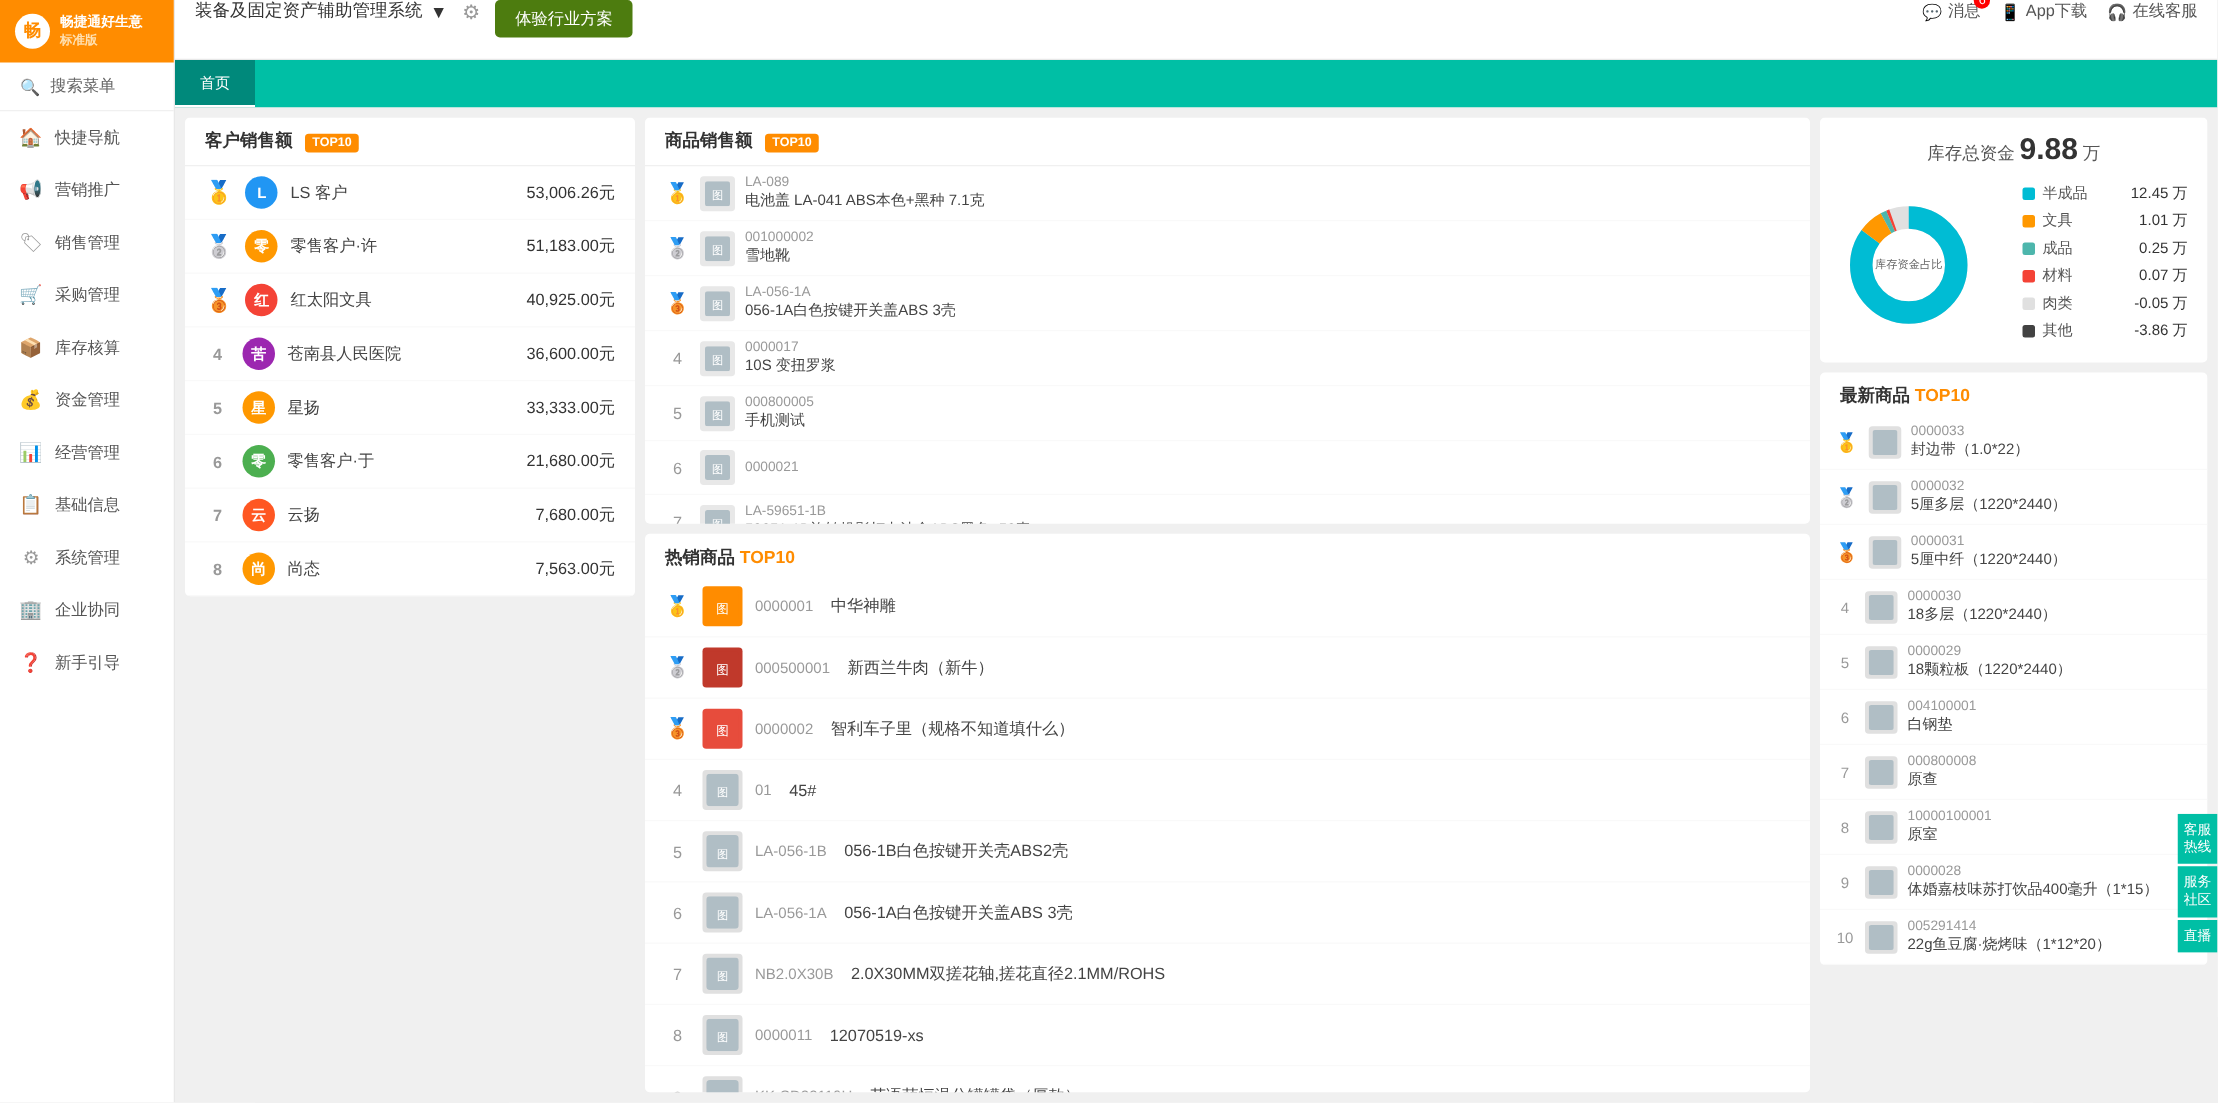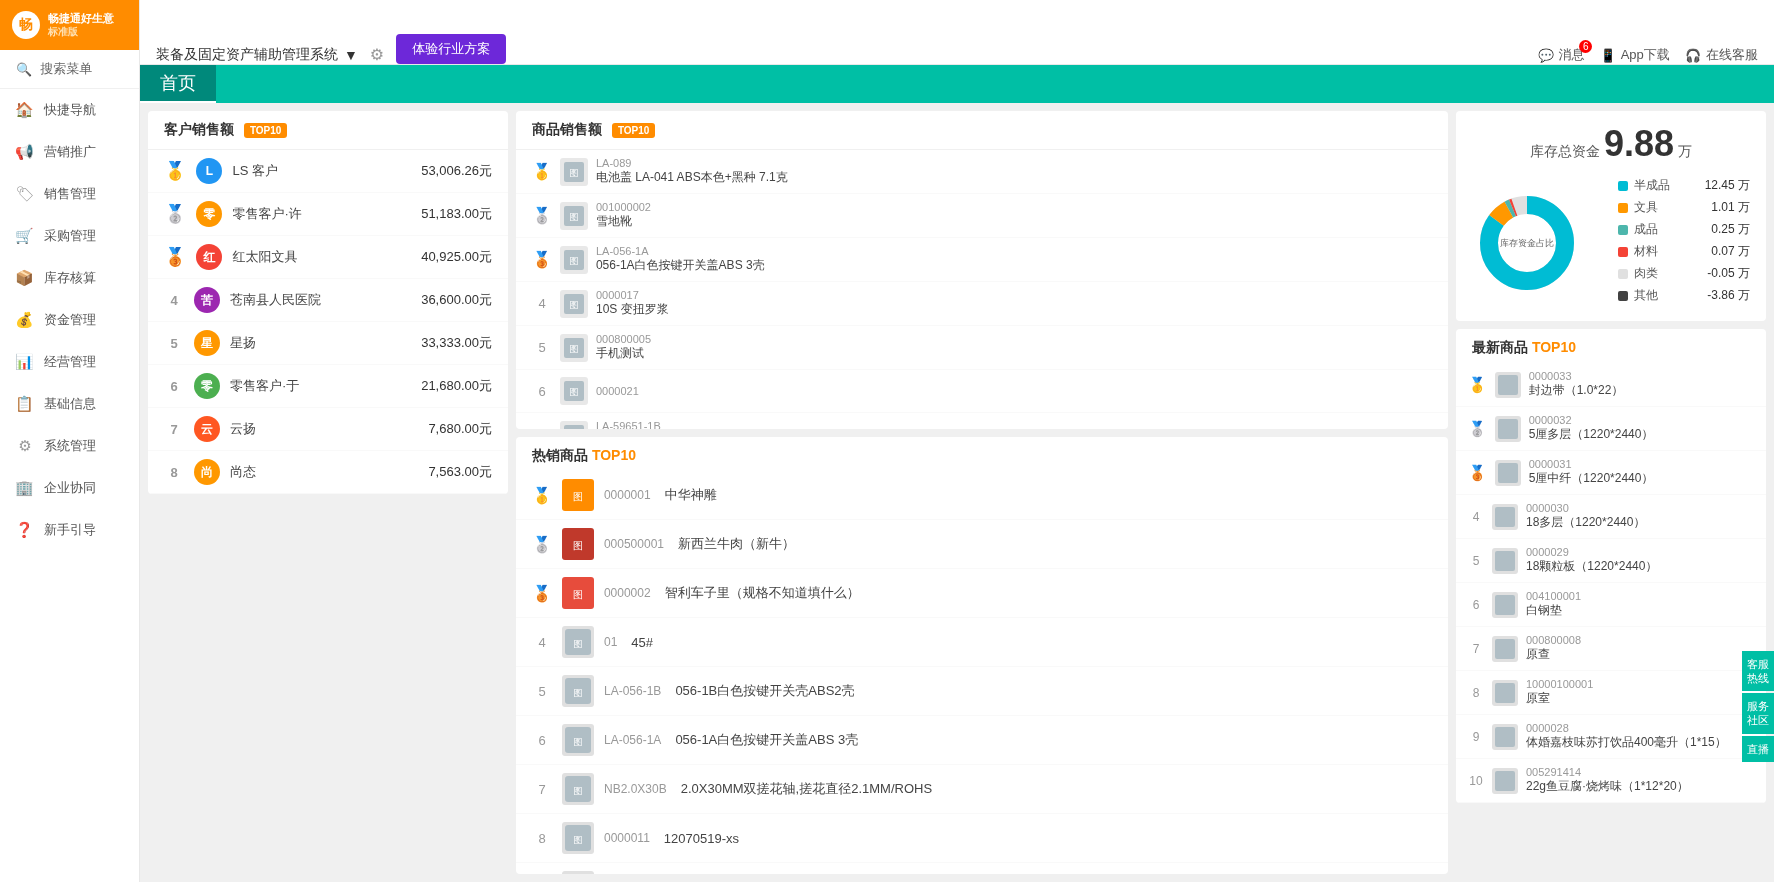--- a/index.html
+++ b/index.html
@@ -73,37 +73,37 @@
 
     
     .main-area {
       flex: 1;
       display: flex;
       flex-direction: column;
       overflow: hidden;
     }
     .top-bar {
       background: #fff;
-      height: 65px;
-      display: flex;
-      align-items: flex-end;
+      height: 48px;
+      display: flex;
+      align-items: flex-start;
       padding: 0 16px;
       gap: 12px;
       border-bottom: 1px solid #e8e8e8;
     }
     .system-selector {
       display: flex;
       align-items: center;
       gap: 6px;
       font-size: 14px;
       color: #333;
       cursor: pointer;
     }
     .try-btn {
-      background: #6d28d9;
+      background: #4d7c0f;
       color: #fff;
       border: none;
       padding: 6px 16px;
       border-radius: 4px;
       cursor: pointer;
       font-size: 13px;
     }
     .top-right {
       margin-left: auto;
       display: flex;
@@ -137,21 +137,21 @@
       display: flex;
       align-items: center;
       padding: 0 0;
     }
     .tab-item {
       padding: 4px 20px;
       height: 100%;
       display: flex;
       align-items: center;
       color: #fff;
-      font-size: 18px;
+      font-size: 12px;
       cursor: pointer;
       background: #009688;
     }
     .tab-item.active { background: #00897b; border-bottom: 2px solid #fff; }
 
     
     .content-area {
       flex: 1;
       display: flex;
       overflow: hidden;
@@ -263,21 +263,21 @@
       color: #aaa;
       flex-shrink: 0;
     }
     .product-info { flex: 1; min-width: 0; }
     .product-code { font-size: 11px; color: #999; }
     .product-name { font-size: 12px; color: #444; white-space: nowrap; overflow: hidden; text-overflow: ellipsis; }
 
     
     .inventory-section { padding: 12px 16px; }
     .inventory-total { text-align: center; font-size: 14px; color: #555; margin-bottom: 12px; }
-    .inventory-total .amount { font-size: 36px; font-weight: bold; color: #333; }
+    .inventory-total .amount { font-size: 24px; font-weight: bold; color: #333; }
     .inventory-chart-area { display: flex; align-items: center; gap: 16px; }
     .donut-container { position: relative; width: 110px; height: 110px; flex-shrink: 0; }
     .donut-label-center { position: absolute; top: 50%; left: 50%; transform: translate(-50%, -50%); text-align: center; font-size: 10px; color: #666; }
     .legend-list { flex: 1; }
     .legend-item { display: flex; align-items: center; justify-content: space-between; margin-bottom: 5px; font-size: 12px; margin-left: 20px; }
     .legend-dot { width: 10px; height: 10px; border-radius: 2px; margin-right: 6px; flex-shrink: 0; }
     .legend-name { flex: 1; color: #555; }
     .legend-value { color: #333; font-weight: 500; }
 
     

